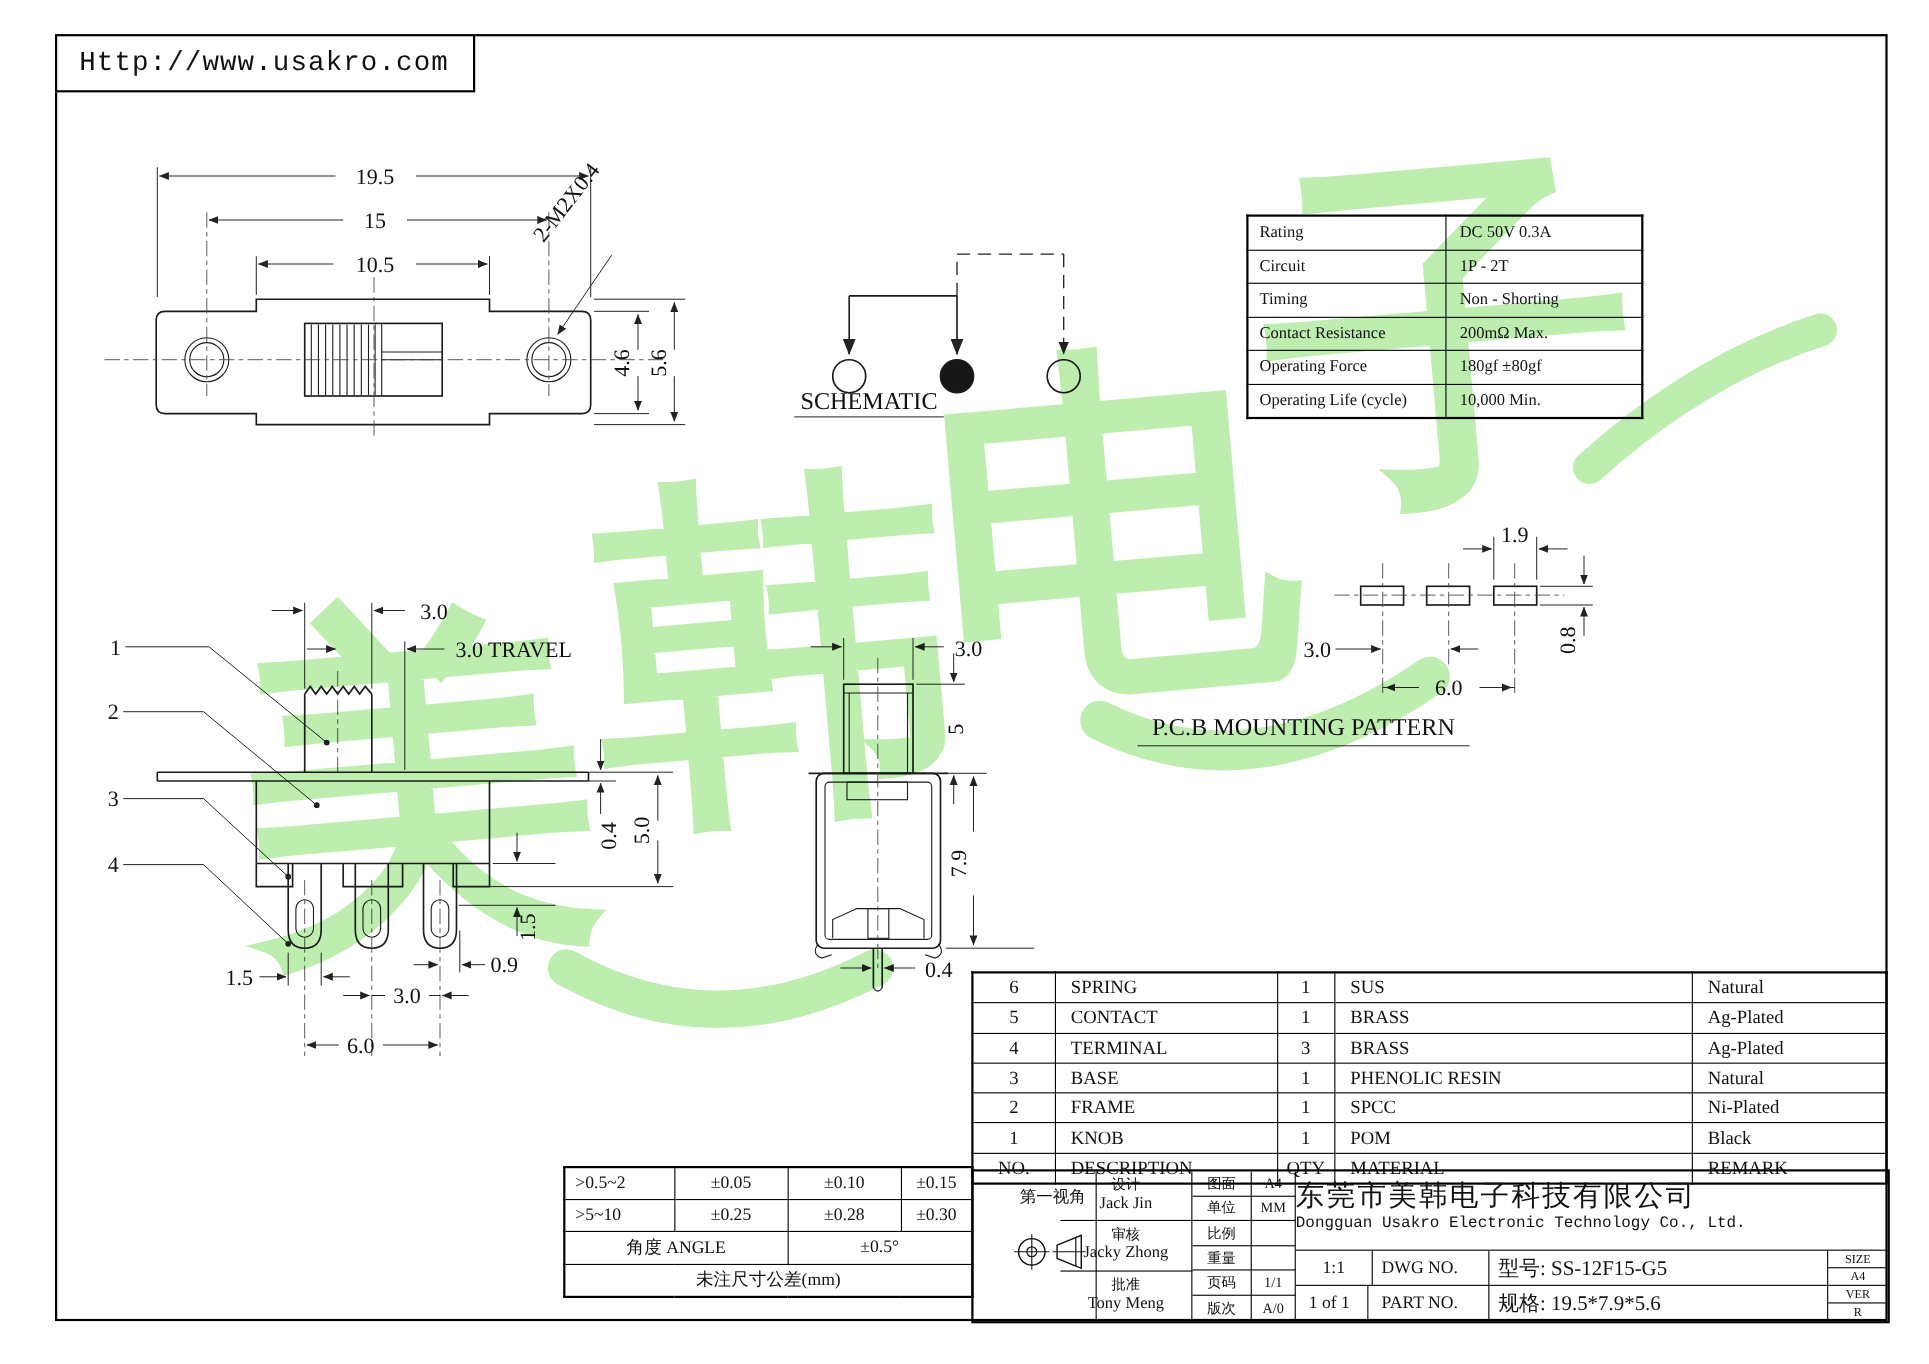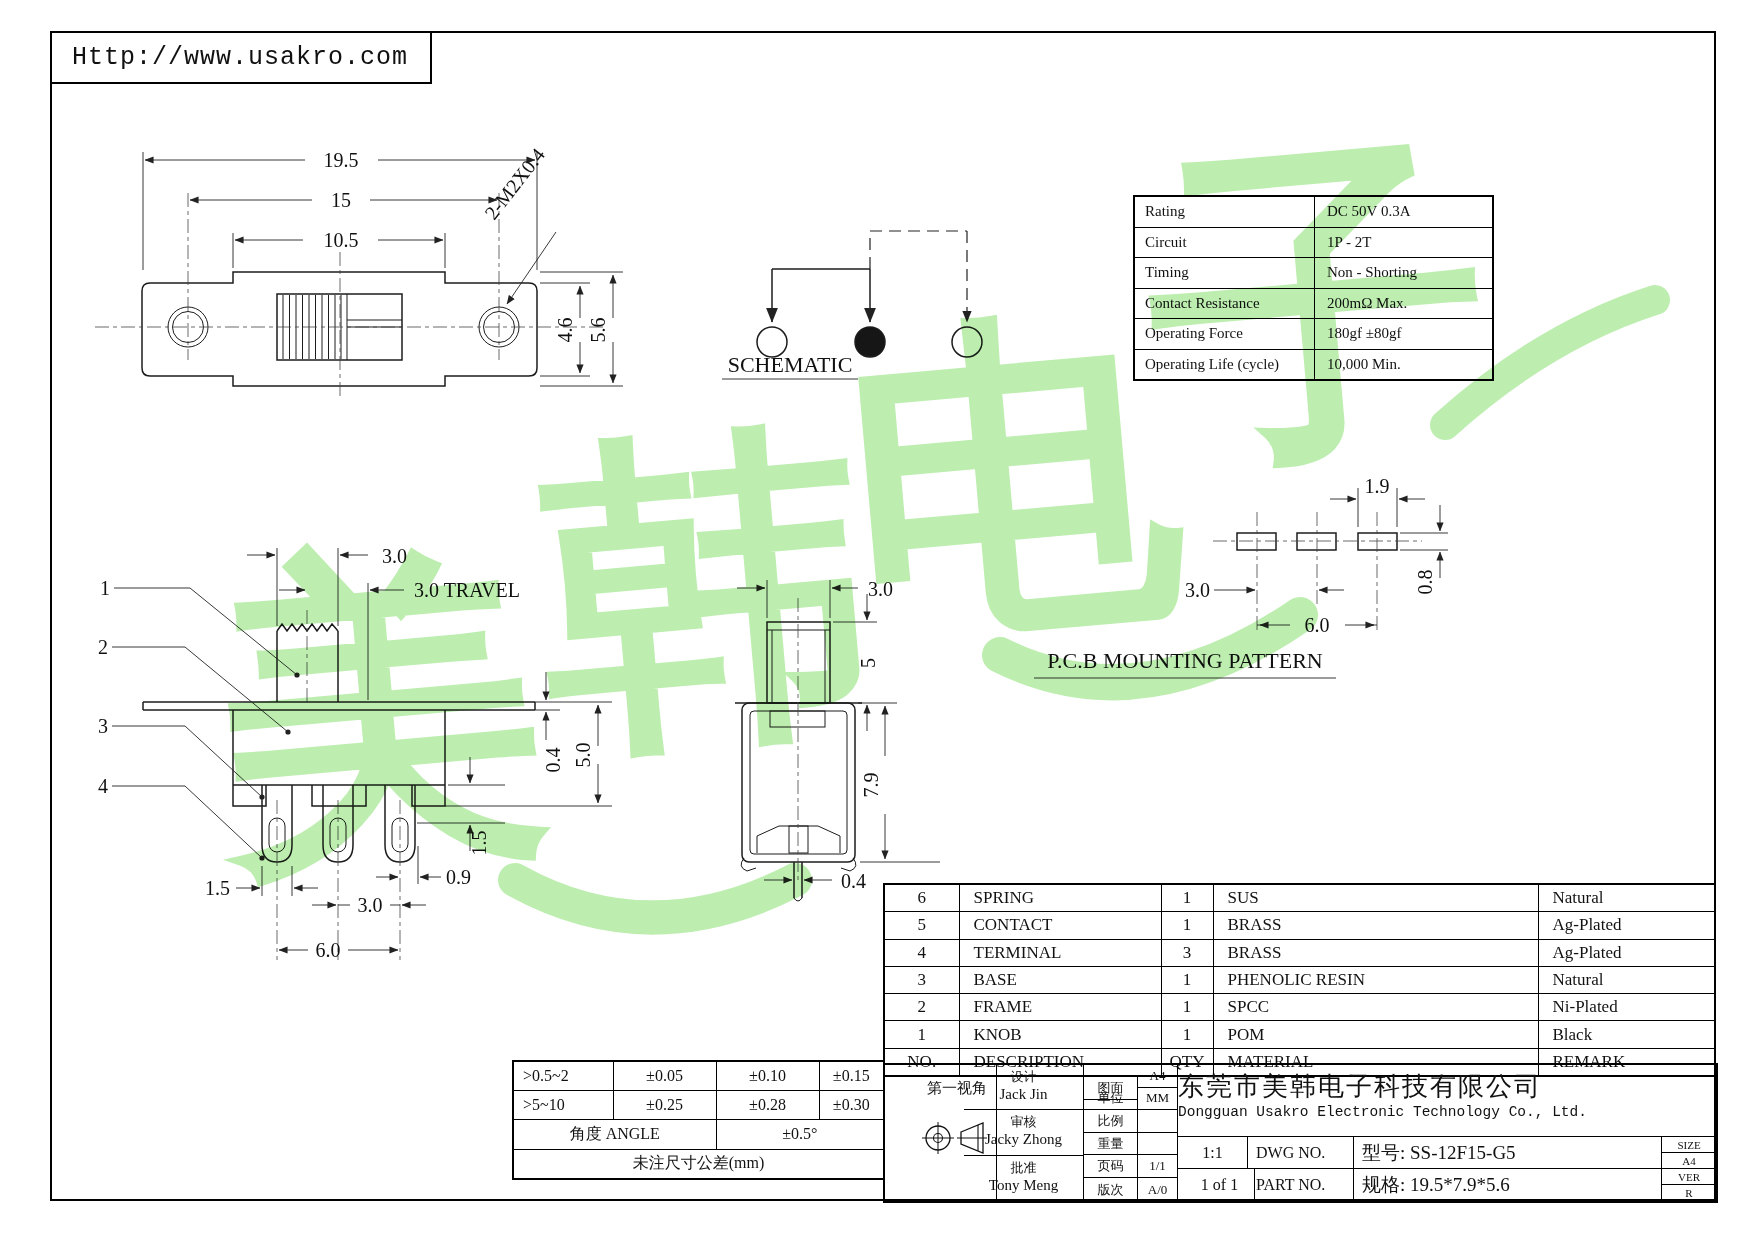--- a/index.html
+++ b/index.html
@@ -430,21 +430,21 @@
     </div>
     <div class="cell" style="left:79px;top:45.3px;width:120px;height:45.3px;">
       <span class="nm-lb">审核</span>
       <span class="nm-nm">Jacky Zhong</span>
     </div>
     <div class="cell" style="left:79px;top:90.6px;width:120px;height:45.4px;border-bottom:none;">
       <span class="nm-lb">批准</span>
       <span class="nm-nm">Tony Meng</span>
     </div>
 
-    <div class="cell lab6" style="left:199px;top:12px;width:54px;height:22.6px;">图面</div>
+    <div class="cell lab6" style="left:199px;top:0;width:54px;height:22.6px;">图面</div>
     <div class="cell lab6" style="left:199px;top:22.6px;width:54px;height:22.6px;">单位</div>
     <div class="cell lab6" style="left:199px;top:45.2px;width:54px;height:22.6px;">比例</div>
     <div class="cell lab6" style="left:199px;top:67.8px;width:54px;height:22.6px;">重量</div>
     <div class="cell lab6" style="left:199px;top:90.4px;width:54px;height:22.6px;">页码</div>
     <div class="cell lab6" style="left:199px;top:113px;width:54px;height:23px;border-bottom:none;">版次</div>
     <div class="cell lab6" style="left:253px;top:0;width:40px;height:22.6px;">A4</div>
     <div class="cell lab6" style="left:253px;top:22.6px;width:40px;height:22.6px;">MM</div>
     <div class="cell lab6" style="left:253px;top:45.2px;width:40px;height:22.6px;"></div>
     <div class="cell lab6" style="left:253px;top:67.8px;width:40px;height:22.6px;"></div>
     <div class="cell lab6" style="left:253px;top:90.4px;width:40px;height:22.6px;">1/1</div>
@@ -452,21 +452,21 @@
 
     <div class="cell" style="left:293px;top:0;width:538px;height:72px;border-right:none;">
       <div id="company-cn">东莞市美韩电子科技有限公司</div>
       <div id="company-en">Dongguan Usakro Electronic Technology Co., Ltd.</div>
     </div>
     <div class="cell midv cen" style="left:293px;top:72px;width:70px;height:32px;">1:1</div>
     <div class="cell midv" style="left:363px;top:72px;width:106px;height:32px;padding-left:8px;">DWG NO.</div>
     <div class="cell bigv" style="left:469px;top:72px;width:308px;height:32px;">型号: SS-12F15-G5</div>
     <div class="cell mini" style="left:777px;top:72px;width:54px;height:16px;border-right:none;">SIZE</div>
     <div class="cell mini" style="left:777px;top:88px;width:54px;height:16px;border-right:none;">A4</div>
-    <div class="cell midv cen" style="left:300px;top:104px;width:70px;height:32px;border-bottom:none;">1 of 1</div>
+    <div class="cell midv cen" style="left:289px;top:104px;width:70px;height:32px;border-bottom:none;">1 of 1</div>
     <div class="cell midv" style="left:363px;top:104px;width:106px;height:32px;padding-left:8px;border-bottom:none;text-align:right;">PART NO.</div>
     <div class="cell bigv" style="left:469px;top:104px;width:308px;height:32px;border-bottom:none;">规格: 19.5*7.9*5.6</div>
     <div class="cell mini" style="left:777px;top:104px;width:54px;height:16px;border-right:none;">VER</div>
     <div class="cell mini" style="left:777px;top:120px;width:54px;height:16px;border-right:none;border-bottom:none;">R</div>
   </div>
 
   <div id="wmark">
     <div class="wchar" style="left:215px;top:545px;font-size:330px;">美</div>
     <div class="wchar" style="left:540px;top:425px;font-size:330px;">韩</div>
     <div class="wchar" style="left:848px;top:310px;font-size:330px;">电</div>

